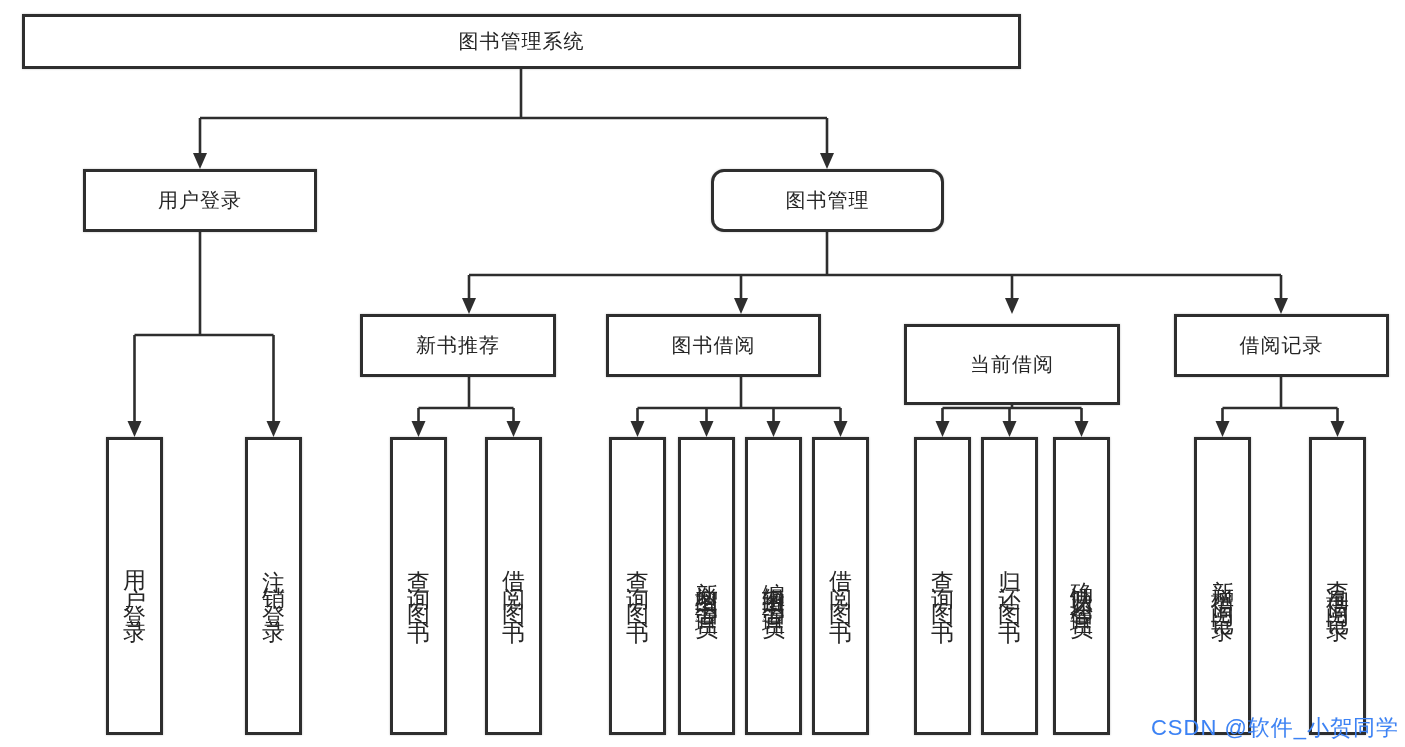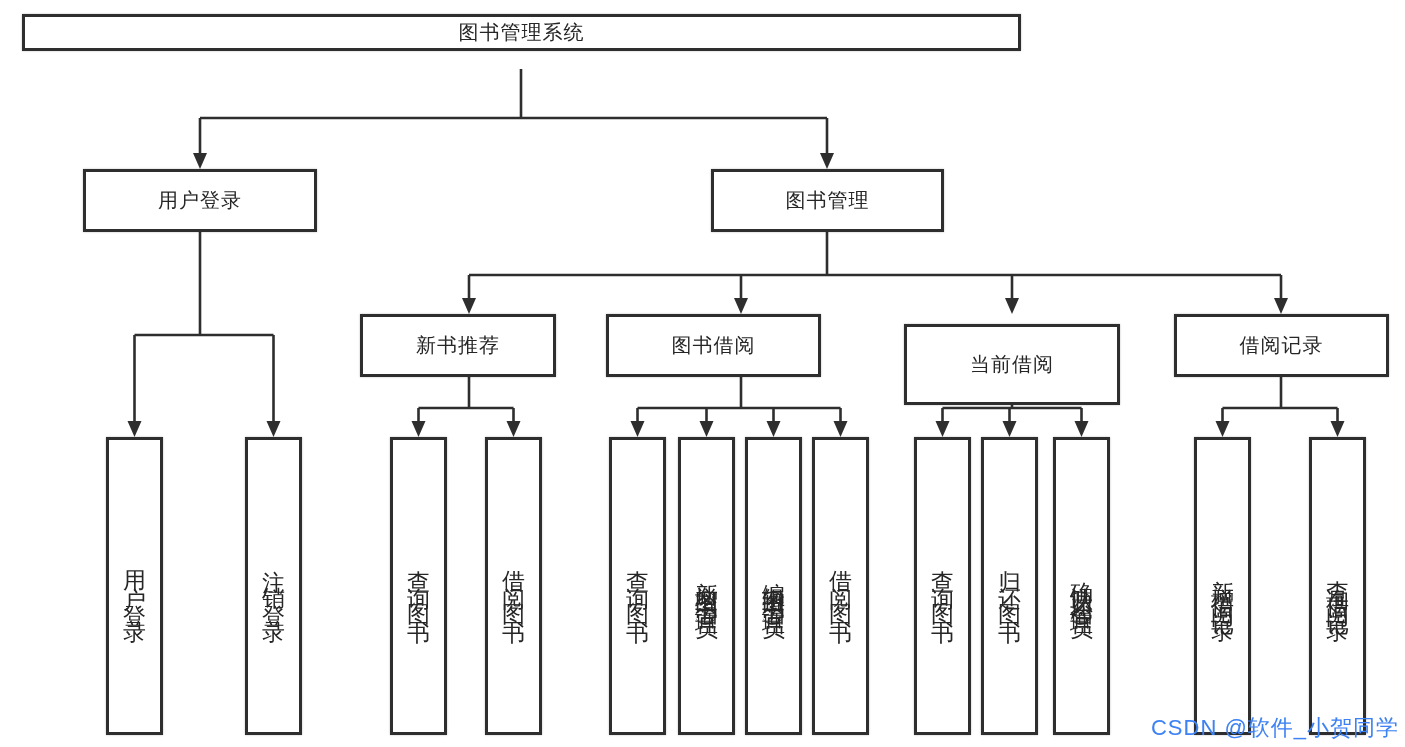--- a/index.html
+++ b/index.html
@@ -64,28 +64,28 @@
       <polygon points="766.5,421 780.5,421 773.5,437"></polygon>
       <polygon points="833.5,421 847.5,421 840.5,437"></polygon>
       <polygon points="935.5,421 949.5,421 942.5,437"></polygon>
       <polygon points="1002.5,421 1016.5,421 1009.5,437"></polygon>
       <polygon points="1074.5,421 1088.5,421 1081.5,437"></polygon>
       <polygon points="1215.5,421 1229.5,421 1222.5,437"></polygon>
       <polygon points="1330.5,421 1344.5,421 1337.5,437"></polygon>
     </g>
   </svg>
 
-  <div class="hnode" style="left:22px; top:14px; width:999px; height:37px;">
+  <div class="hnode" style="left:22px; top:14px; width:999px; height:55px;">
     <span>图书管理系统</span>
   </div>
 
   <div class="hnode" style="left:83px; top:169px; width:234px; height:63px;">
     <span>用户登录</span>
   </div>
-  <div class="hnode" style="left:711px; top:169px; width:233px; height:63px;">
+  <div class="hnode" style="left:711px; top:169px; width:233px; height:63px;border-radius:13px;">
     <span>图书管理</span>
   </div>
 
   <div class="hnode" style="left:360px; top:314px; width:196px; height:63px;">
     <span>新书推荐</span>
   </div>
   <div class="hnode" style="left:606px; top:314px; width:215px; height:63px;">
     <span>图书借阅</span>
   </div>
   <div class="hnode" style="left:904px; top:324px; width:216px; height:81px;">

